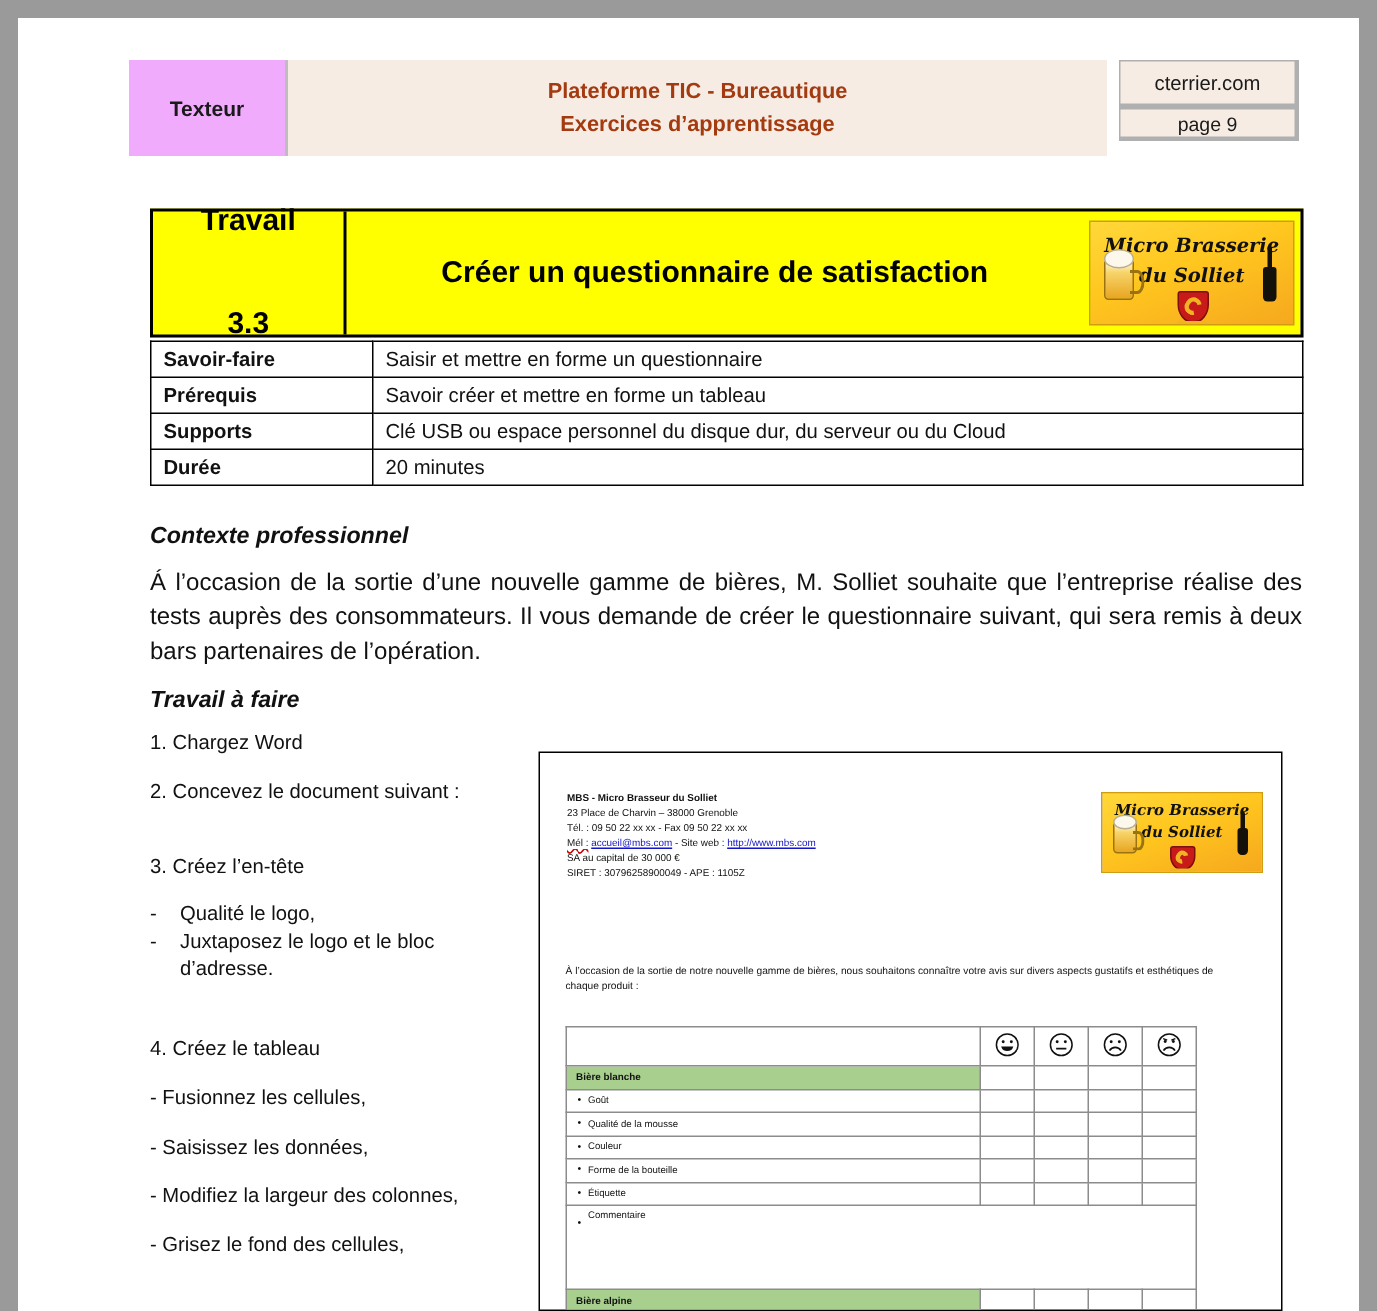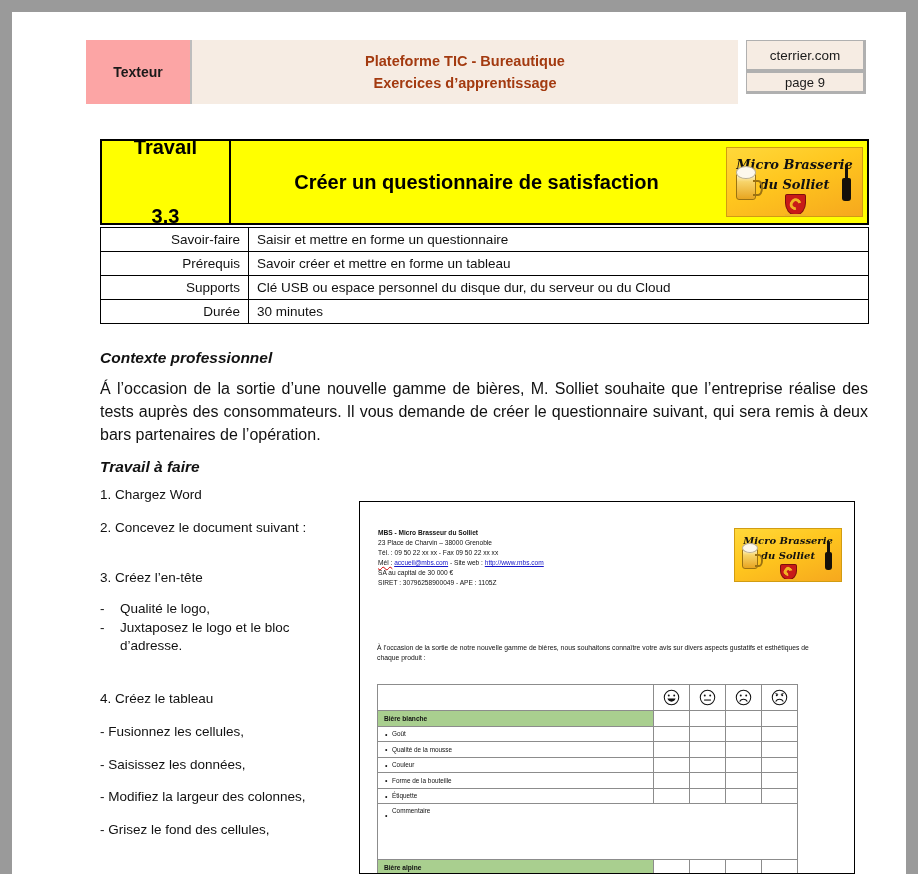--- a/index.html
+++ b/index.html
@@ -25,21 +25,21 @@
   
   .hdr {
     position: absolute;
     left: 74px; top: 28px;
     width: 780px; height: 64px;
     display: flex;
     align-items: stretch;
   }
   .hdr-texteur {
     width: 106px;
-    background: #fca5a5;
+    background: #f0abfc;
     border-right: 2px solid #bdbdbd;
     display: flex; align-items: center; justify-content: center;
     font-weight: bold; font-size: 14px; color: #1a1a1a;
   }
   .hdr-center {
     flex: 1;
     background: #f6ece3;
     display: flex; flex-direction: column;
     align-items: center; justify-content: center;
     gap: 6px;
@@ -171,22 +171,22 @@
     font-size: 13.5px;
     color: #111;
   }
   .infotable td {
     border: 1px solid #000;
     padding: 4px 8px;
     height: 23px;
   }
   .infotable td.k {
     width: 148px;
-    text-align: right;
-    font-weight: normal;
+    text-align: left;
+    font-weight: bold;
     white-space: nowrap;
   }
 
   
   .h2 {
     position: absolute;
     font-weight: bold; font-size: 15.5px; color: #111; font-style: italic;
   }
   .para {
     position: absolute;
@@ -330,21 +330,21 @@
       <tr>
         <td class="k">Prérequis</td>
         <td>Savoir créer et mettre en forme un tableau</td>
       </tr>
       <tr>
         <td class="k">Supports</td>
         <td>Clé USB ou espace personnel du disque dur, du serveur ou du Cloud</td>
       </tr>
       <tr>
         <td class="k">Durée</td>
-        <td>30 minutes</td>
+        <td>20 minutes</td>
       </tr>
     </tbody>
   </table>
 
   <div class="h2" id="ctx-title">Contexte professionnel</div>
   <div class="para" id="ctx-para">Á l’occasion de la sortie d’une nouvelle gamme de bières, M. Solliet souhaite que l’entreprise réalise des tests auprès des consommateurs. Il vous demande de créer le questionnaire suivant, qui sera remis à deux bars partenaires de l’opération.</div>
 
   <div class="h2" id="tf-title">Travail à faire</div>
 
   <div class="steps">

